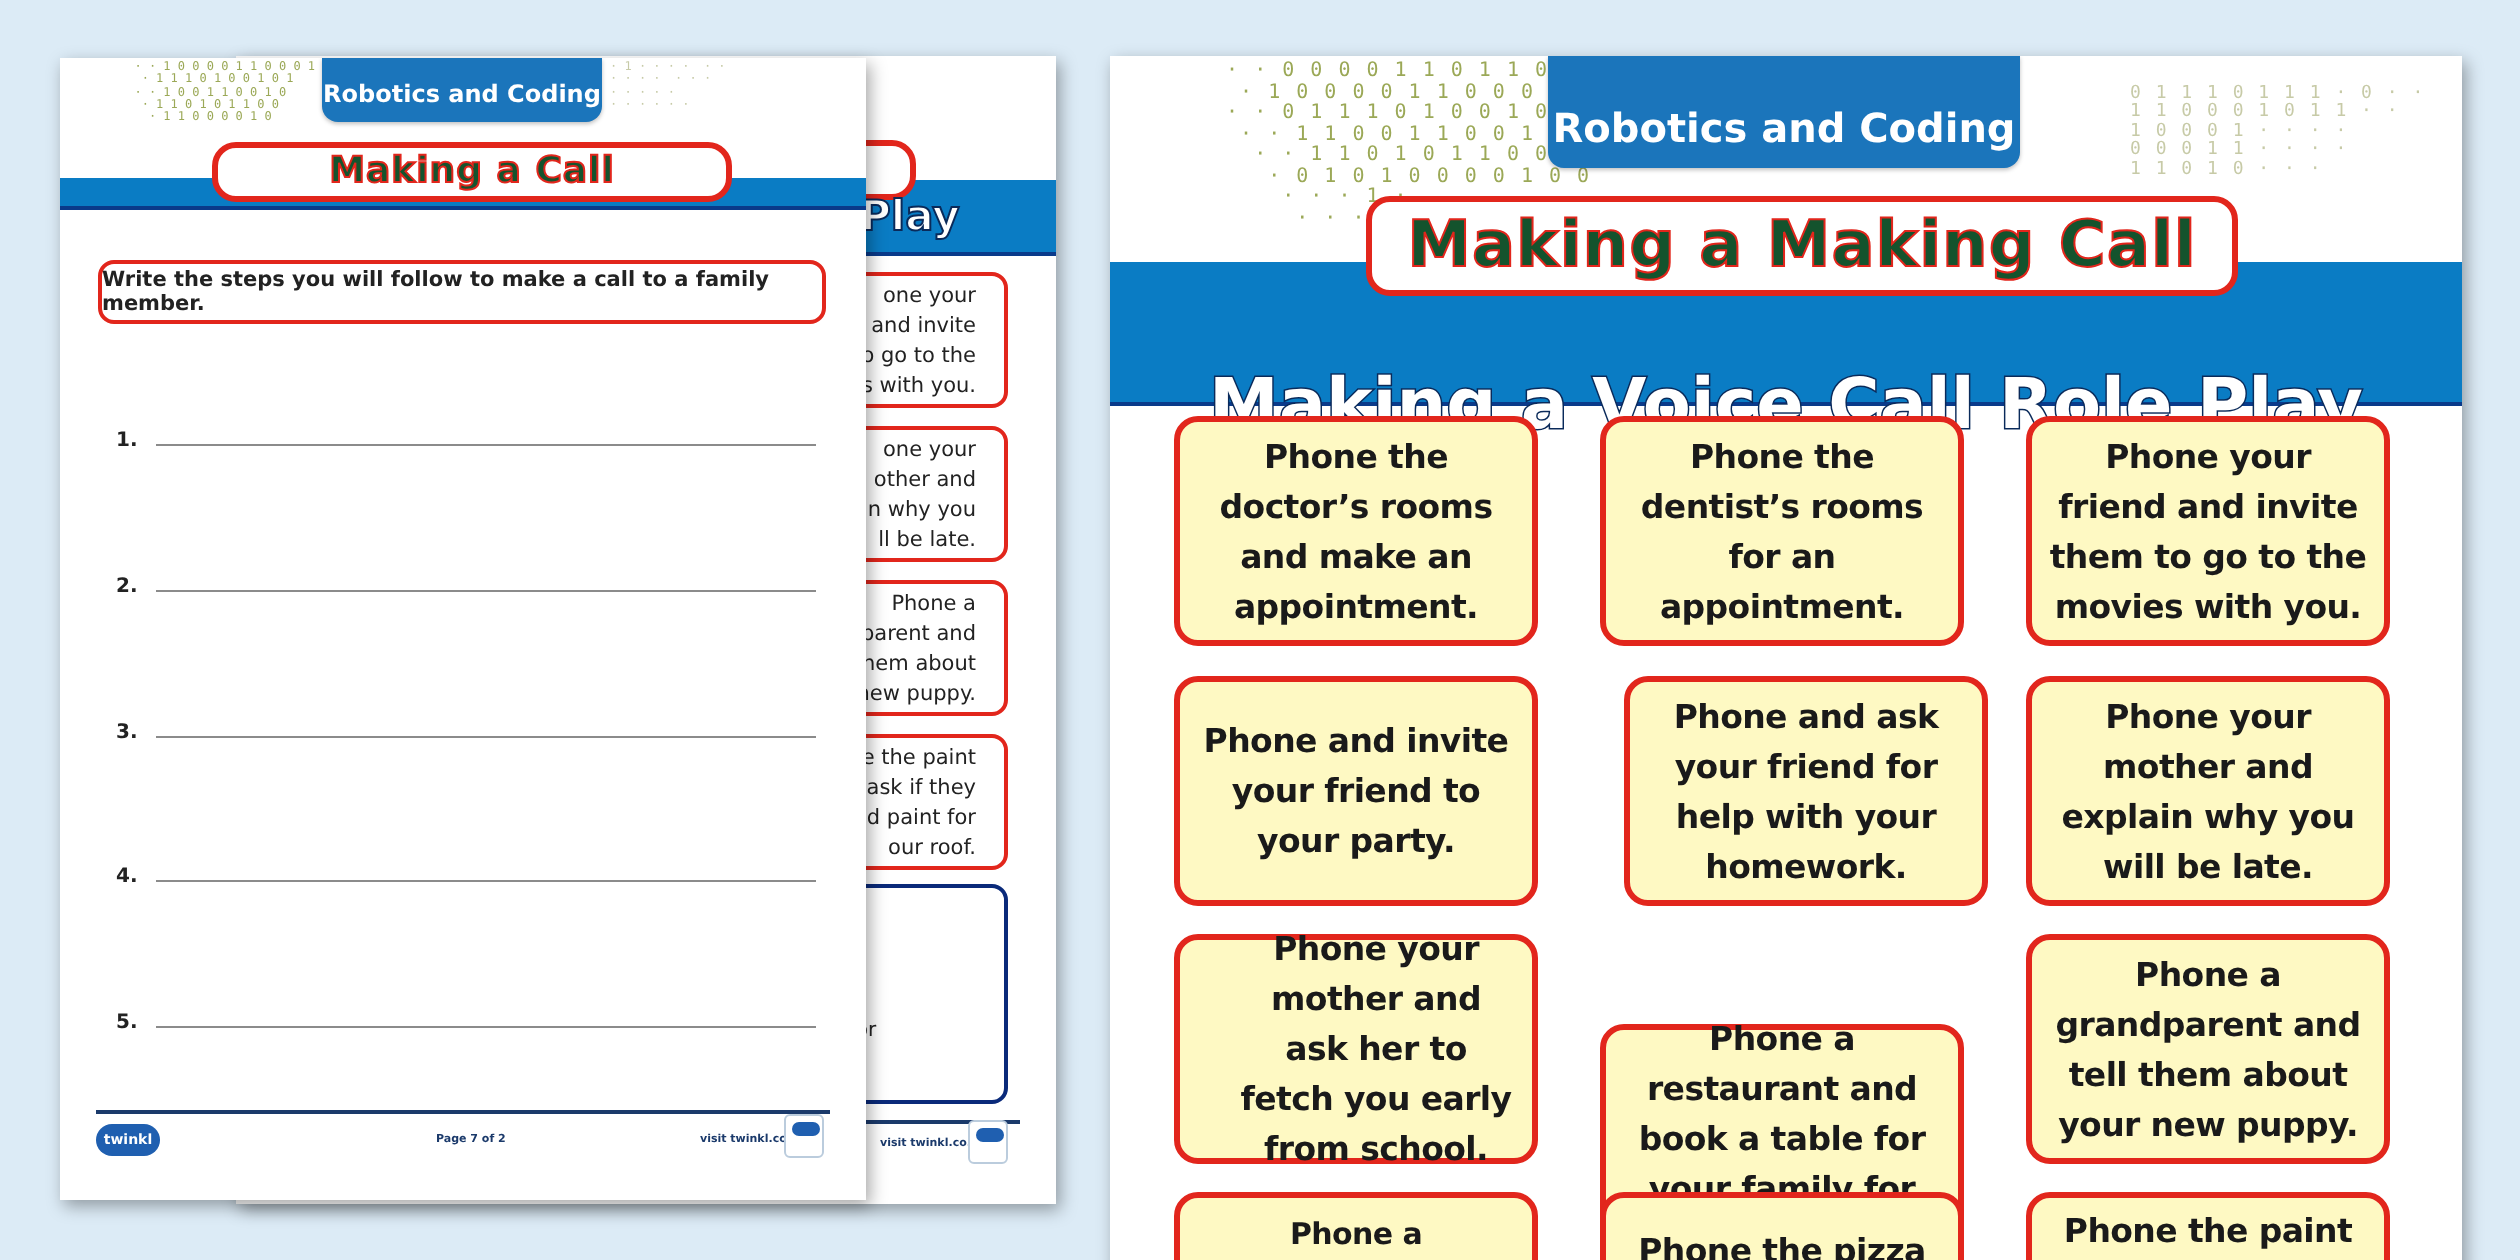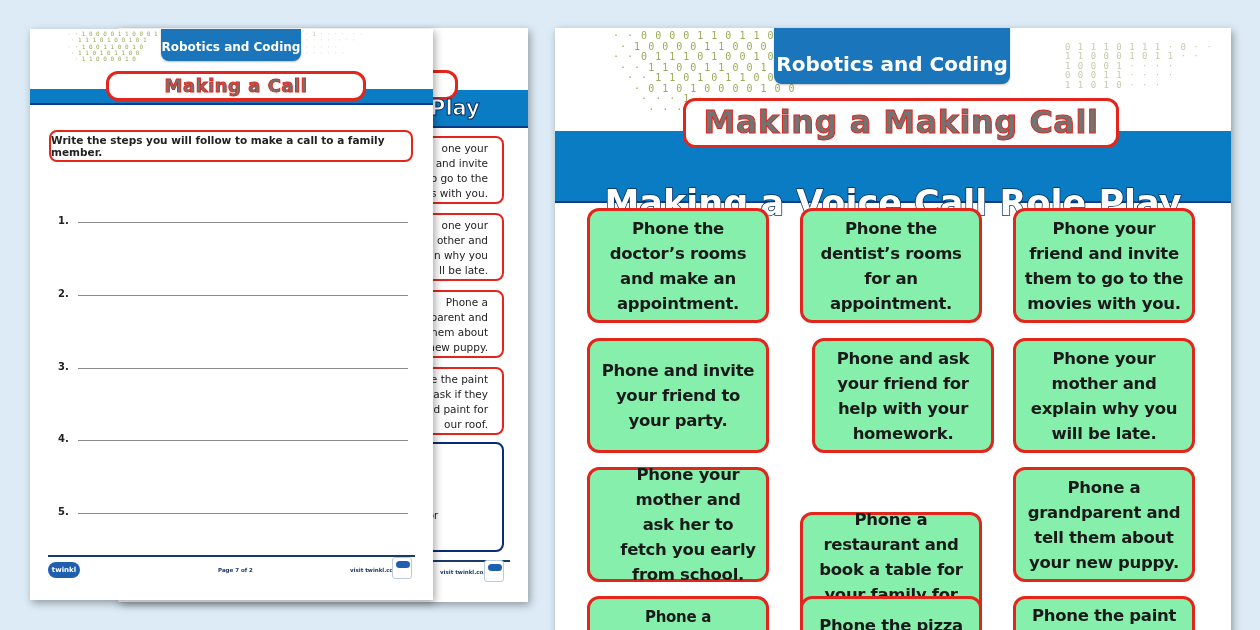--- a/index.html
+++ b/index.html
@@ -41,21 +41,21 @@
     background: #0a7cc4;
     border-bottom: 2px solid #0a3a8a;
   }
   .title-pill {
     position: absolute;
     background: #ffffff;
     border: 3px solid #e2261c;
     border-radius: 12px;
     text-align: center;
     font-weight: bold;
-    color: #737373;
+    color: #14532d;
     -webkit-text-stroke: 1px #e2261c;
     letter-spacing: 0.5px;
   }
   .role-title {
     position: absolute;
     left: 0; right: 0;
     text-align: center;
     color: #ffffff;
     font-weight: bold;
     -webkit-text-stroke: 1.5px #0a2a5a;
@@ -151,21 +151,21 @@
     position: absolute;
     left: 32px; top: 180px;
     width: 610px;
   }
   .card {
     position: absolute;
     width: 182px;
     height: 115px;
     border: 3px solid #e2261c;
     border-radius: 12px;
-    background: #86efac;
+    background: #fef9c3;
     display: flex; align-items: center; justify-content: center;
     text-align: center;
     font-size: 16.5px;
     font-weight: bold;
     color: #1a1a1a;
     line-height: 25px;
     padding: 4px 8px;
     font-family: "DejaVu Sans", sans-serif;
     letter-spacing: -0.3px;
   }

